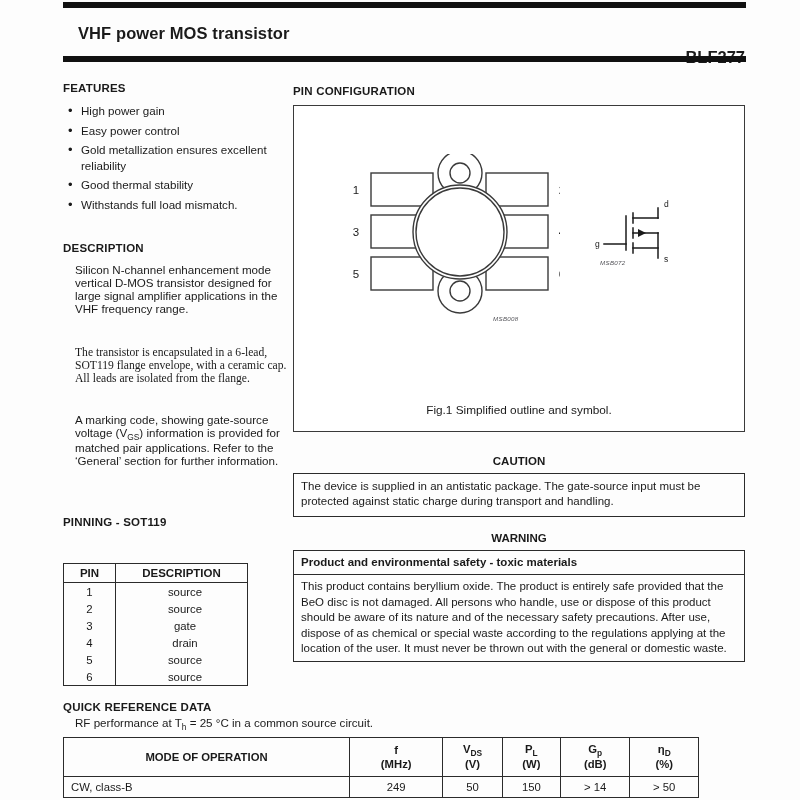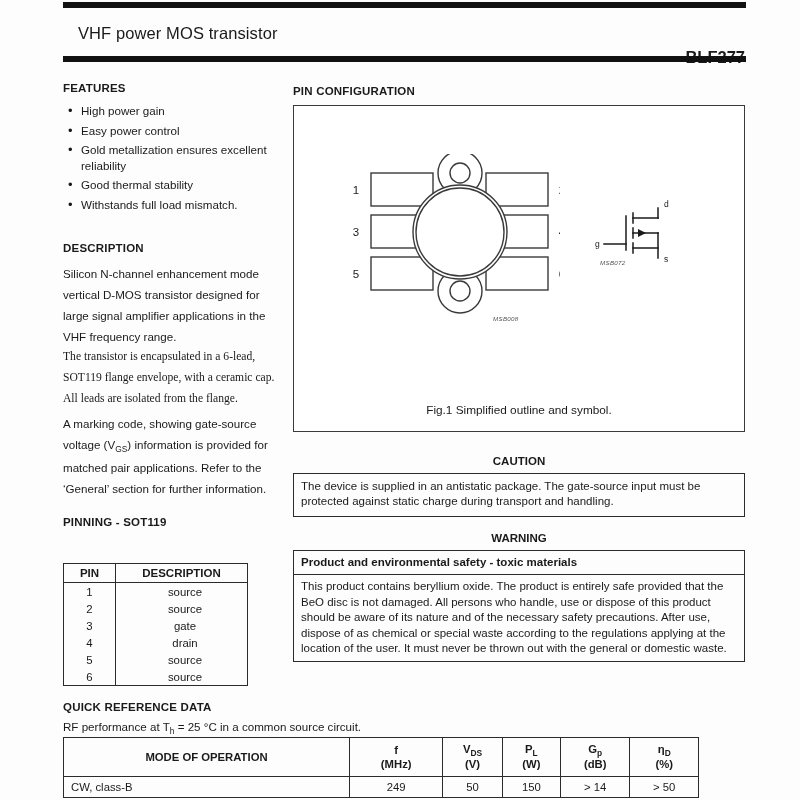--- a/index.html
+++ b/index.html
@@ -22,42 +22,42 @@
 
   
   .topbar {
     position: absolute;
     left: 63px; top: 2px; width: 683px; height: 6px;
     background: #111111;
   }
   .hdr-title {
     position: absolute;
     left: 78px; top: 24px;
-    font-size: 16.5px; font-weight: normal;
+    font-size: 16.5px; font-weight: bold;
     letter-spacing: .1px;
   }
   .hdr-part {
     position: absolute;
     right: 55px; top: 24px;
     font-size: 16.5px; font-weight: bold; margin-top: 24px;
   }
   .hdr-rule {
     position: absolute;
     left: 63px; top: 56px; width: 683px; height: 6px;
     background: #111111;
   }
 
   
   .sec-head {
     font-size: 11.5px; font-weight: bold; letter-spacing: .2px;
     position: absolute;
   }
   .body-txt {
     position: absolute;
-    font-size: 11.6px; line-height: 21px;
+    font-size: 11.6px; line-height: 13px; margin-left: 12px;
   }
 
   
   #features-head { left: 63px; top: 82px; }
   #feature-list {
     position: absolute; left: 63px; top: 103px; width: 225px;
     margin: 0; padding: 0; list-style: none;
   }
   #feature-list li {
     position: relative;

